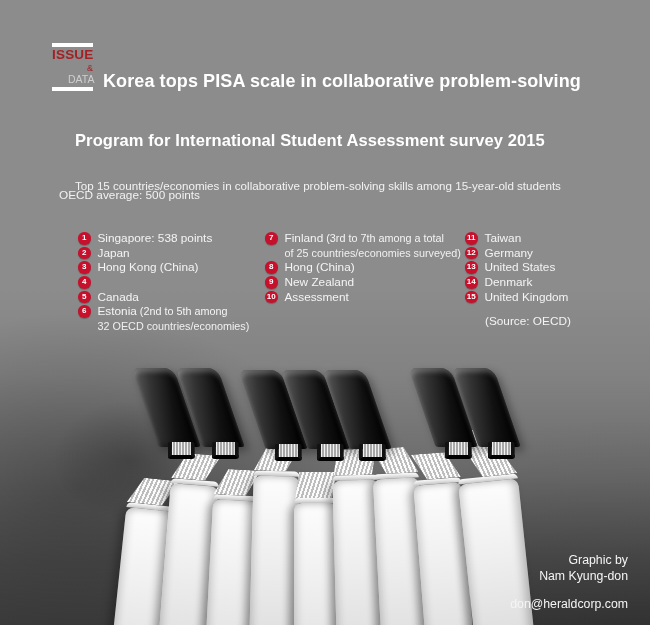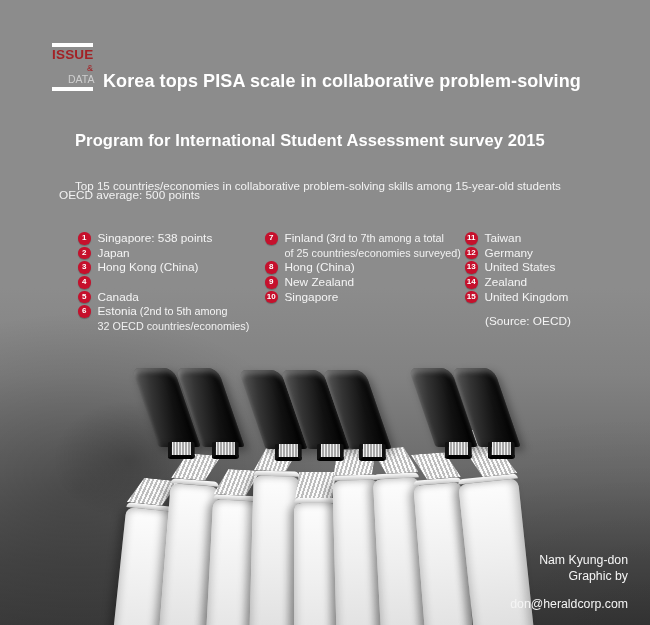--- a/index.html
+++ b/index.html
@@ -125,40 +125,40 @@
   <div class="rank-row">
     <span class="badge">8</span>
     <span class="txt">Hong (China)</span>
   </div>
   <div class="rank-row">
     <span class="badge">9</span>
     <span class="txt">New Zealand</span>
   </div>
   <div class="rank-row">
     <span class="badge">10</span>
-    <span class="txt">Singapore</span>
+    <span class="txt">Assessment</span>
   </div>
 </div>
 
 <div class="rank-col col-3">
   <div class="rank-row">
     <span class="badge">11</span>
     <span class="txt">Taiwan</span>
   </div>
   <div class="rank-row">
     <span class="badge">12</span>
     <span class="txt">Germany</span>
   </div>
   <div class="rank-row">
     <span class="badge">13</span>
     <span class="txt">United States</span>
   </div>
   <div class="rank-row">
     <span class="badge">14</span>
-    <span class="txt">Zealand</span>
+    <span class="txt">Denmark</span>
   </div>
   <div class="rank-row">
     <span class="badge">15</span>
     <span class="txt">United Kingdom</span>
   </div>
   <div class="source-row">(Source: OECD)</div>
 </div>
 
 <div class="books">
   <div class="books-shadow"></div>
@@ -233,16 +233,16 @@
       <div class="slab"></div>
       <div class="pages"></div>
     </div>
   <div class="bb" style="left:468px; top:13px;">
       <div class="slab"></div>
       <div class="pages"></div>
     </div>
 </div>
 
 <div class="credit">
+  <div>Graphic by</div>
   <div>Nam Kyung-don</div>
-  <div>Graphic by</div>
   <div class="email">don@heraldcorp.com</div>
 </div>
 
 </body></html>

